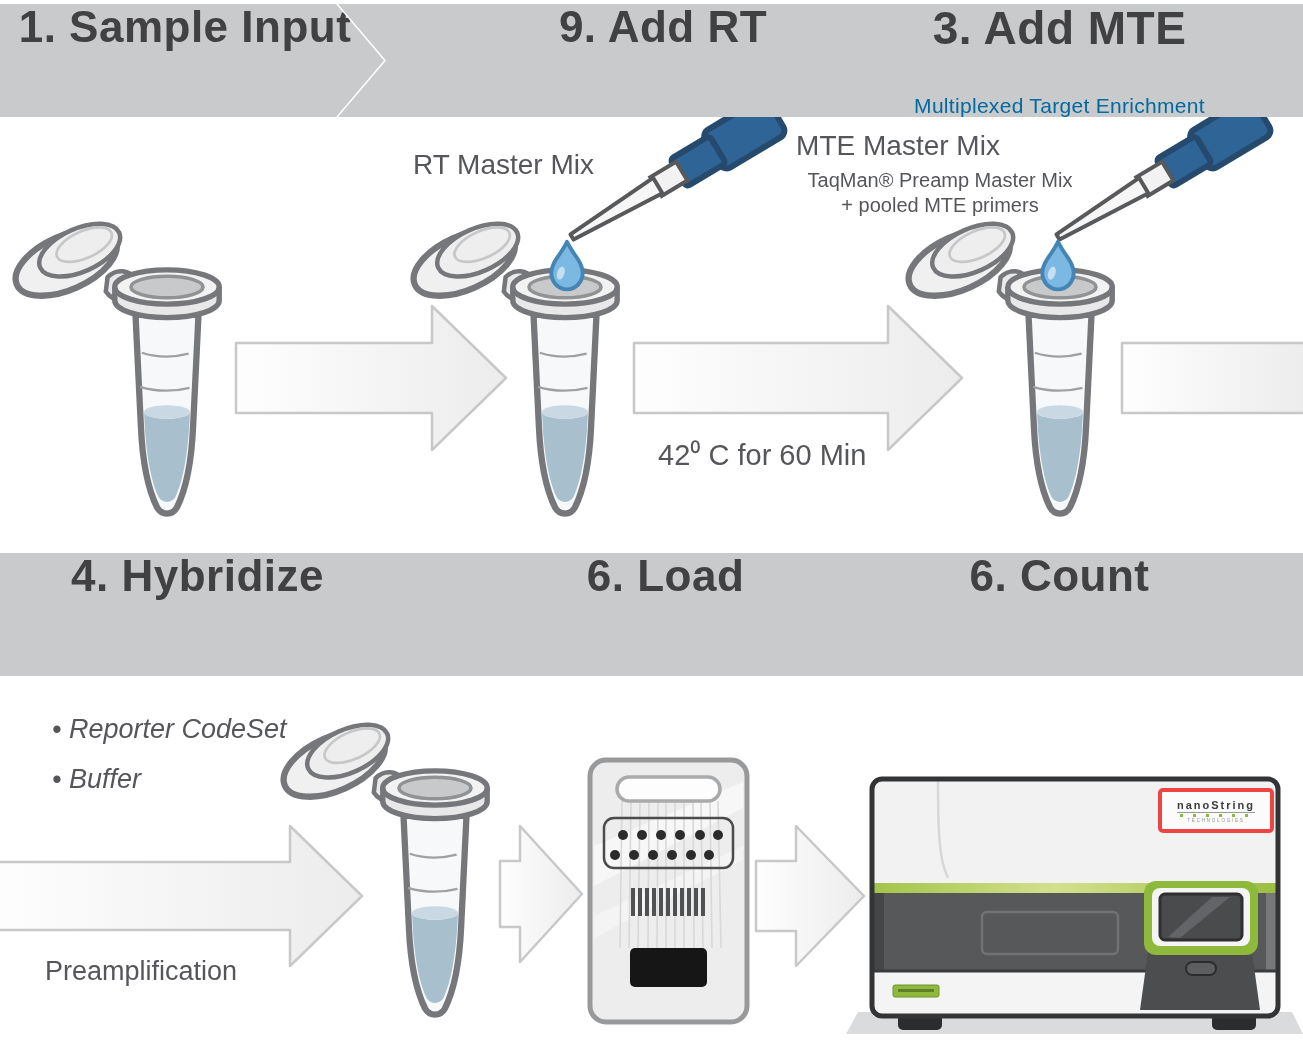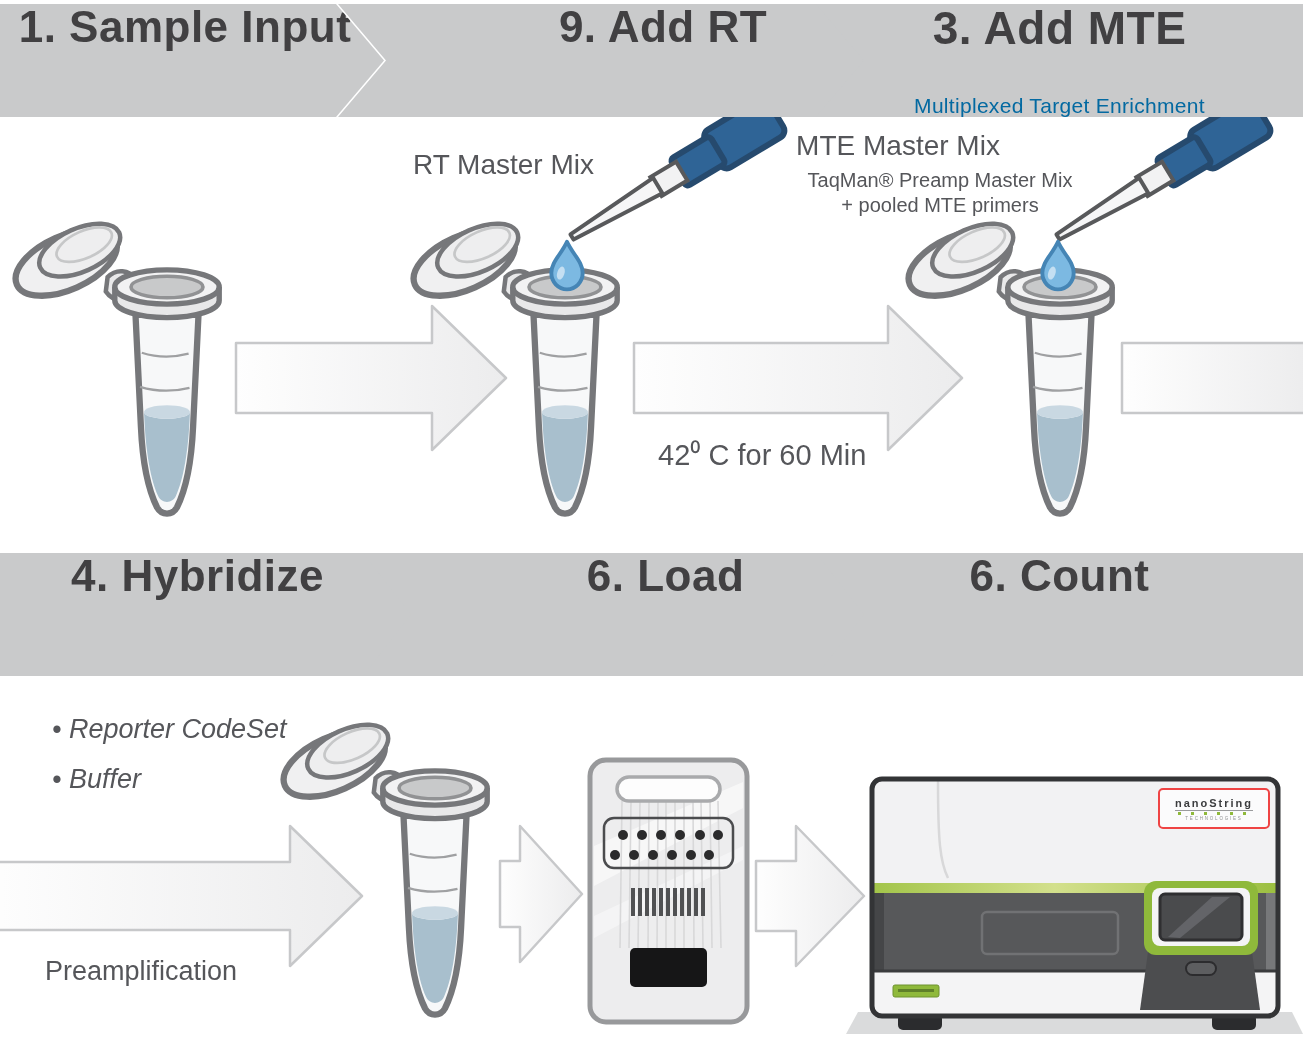--- a/index.html
+++ b/index.html
@@ -35,21 +35,21 @@
   .mte-d2{left:770px;top:194px;width:340px;text-align:center;font-size:20px;}
   .incubation{left:658px;top:434px;font-size:29px;}
   .preamp{left:45px;top:956px;font-size:27px;}
   .bullets{position:absolute;left:36px;top:698px;z-index:3;list-style:none;margin:16px;padding:0;font-style:italic;}
   .bullets li{font-size:27px;color:#55565a;margin-bottom:19px;}
   
   .art{position:absolute;left:0;top:0;z-index:1;}
   
   .ns-badge{
     position:absolute;left:1158px;top:788px;width:108px;height:37px;z-index:3;
-    border:2px solid #ef4444;border-radius:5px;background:#fbfbfc;
+    border:4px solid #ef4444;border-radius:5px;background:#fbfbfc;
     display:flex;flex-direction:column;align-items:center;justify-content:center;
   }
   .ns-brand{font-size:11px;font-weight:700;letter-spacing:2px;color:#3b3c3e;
     border-bottom:1px solid #9a9b9d;padding-bottom:1px;}
   .ns-dots{width:72px;height:3px;margin-top:1px;
     background:repeating-linear-gradient(90deg,#8fb93b 0 3px,transparent 3px 13px);}
   .ns-sub{font-size:4.5px;letter-spacing:1.8px;color:#909194;margin-top:1px;}
 </style>
 </head>
 <body>

